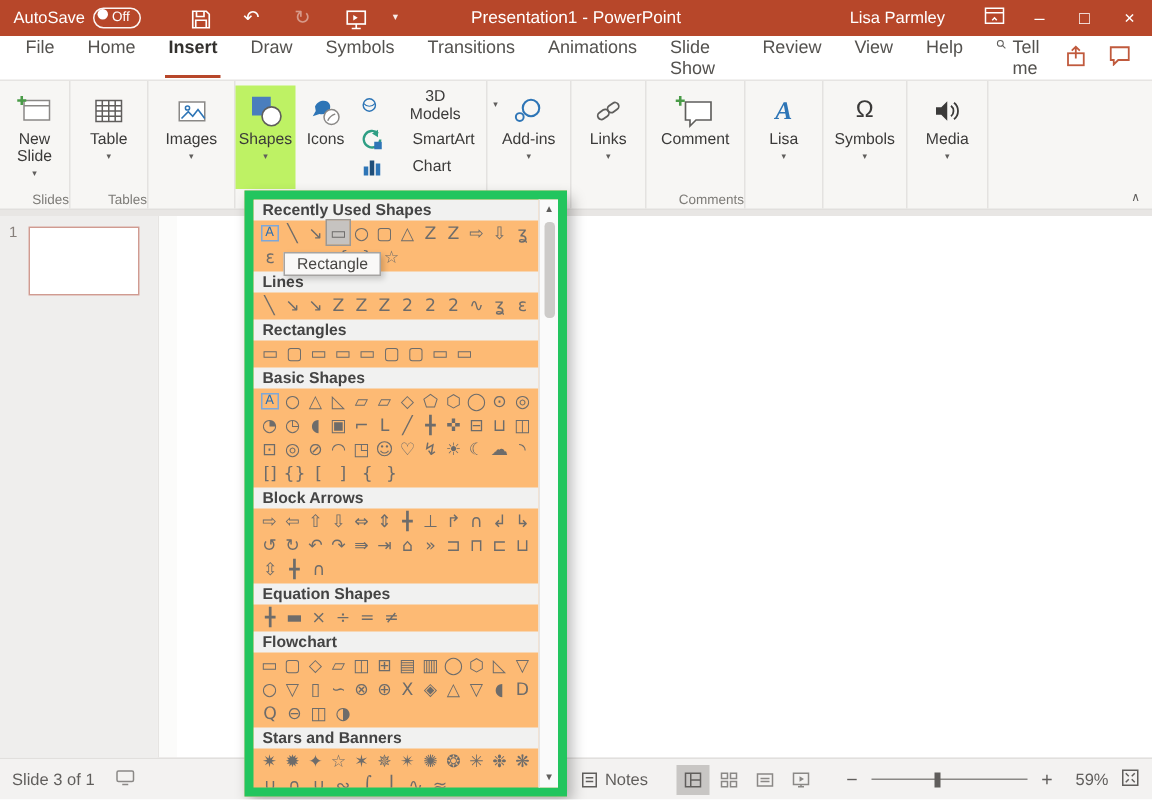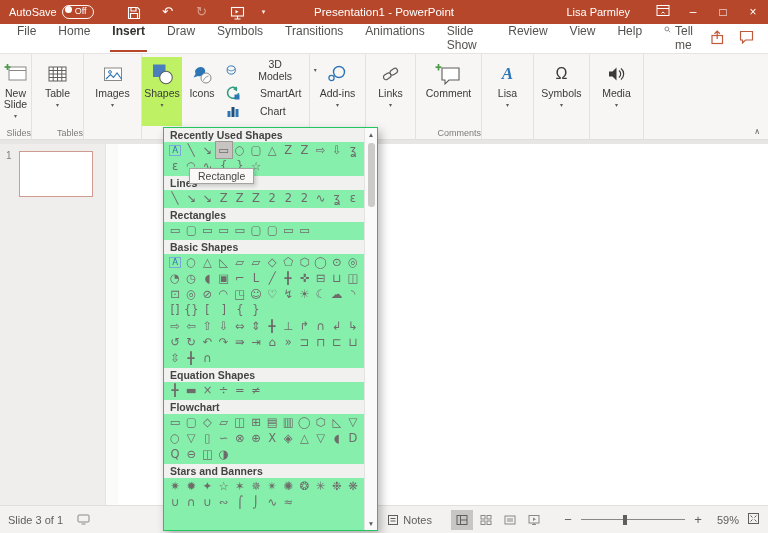--- a/index.html
+++ b/index.html
@@ -64,21 +64,21 @@
   .vbtn { width:22px; height:20px; display:flex; align-items:center; justify-content:center; background:none; border:none; }
   .vbtn.pressed { background:#c8c6c4; }
   .zoomctl { display:flex; align-items:center; gap:6px; margin-left:8px; }
   .zbtn { background:none; border:none; color:#605e5c; font-size:13px; width:14px; }
   .ztrack { position:relative; width:104px; height:12px; }
   .ztrack::before { content:""; position:absolute; left:0; right:0; top:5.5px; height:1px; background:#8a8886; }
   .zthumb { position:absolute; left:42px; top:1px; width:4px; height:10px; background:#605e5c; }
   .zoomval { font-size:11px; min-width:26px; text-align:right; }
 
   
-  .dropdown { position:absolute; left:163px; top:127px; width:215px; bottom:2px; background:#86efac; border:1px solid #22c55e; box-shadow:3px 4px 9px rgba(0,0,0,.28); z-index:40; display:flex; }
+  .dropdown { position:absolute; left:163px; top:127px; width:215px; bottom:2px; background:#fdba74; border:6px solid #22c55e; box-shadow:3px 4px 9px rgba(0,0,0,.28); z-index:40; display:flex; }
   .dd-sections { flex:1; overflow:hidden; padding-bottom:2px; }
   .dd-header { background:#f1f1f0; font-size:10.5px; font-weight:700; color:#444; padding:1px 6px; height:14px; line-height:12px; margin-top:2px; }
   .dd-header:first-child { margin-top:0; }
   .srow { display:flex; align-items:center; height:16px; padding:0 3px; }
   .cell { width:16.2px; height:16px; display:flex; align-items:center; justify-content:center; font-size:11.5px; color:#6e6c6a; font-family:"DejaVu Sans",sans-serif; cursor:default; }
   .cell.selected { background:#c6c3c0; outline:1px solid #9b9895; }
   .cell.accent span { color:#2e6fb0; border:1px solid #7da7d9; font-size:8.5px; line-height:9px; padding:0 2px; }
   .dd-scrollbar { width:13px; background:#fafafa; border-left:1px solid #e6e4e2; display:flex; flex-direction:column; align-items:center; }
   .dd-up,.dd-down { font-size:6.5px; color:#5f5e5c; height:13px; line-height:13px; background:none; border:none; width:100%; }
   .dd-thumb { width:7px; height:64px; background:#cdcbc9; border-radius:3px; margin-top:2px; }
@@ -184,21 +184,21 @@
       <button>
         <svg width="15" height="14" viewBox="0 0 15 14">
             <path d="M1.5 1.5 h12 v8.5 h-7 l-3 3 v-3 h-2 z" fill="none" stroke="#c05a3d" stroke-width="1.2"></path>
           </svg>
       </button>
     </div>
   </div>
 
   <div class="ribbon">
 
-    <div class="rgroup" style="width:32px">
+    <div class="rgroup" style="width:47px">
       <button class="rbtn">
         <span class="ric">
           <svg width="24" height="22" viewBox="0 0 24 22">
               <rect x="5" y="4" width="17" height="13" fill="#fff" stroke="#8a8886"></rect>
               <line x1="5" y1="7.5" x2="22" y2="7.5" stroke="#8a8886"></line>
               <line x1="3.5" y1="1" x2="3.5" y2="7" stroke="#4a9b48" stroke-width="1.7"></line>
               <line x1="0.5" y1="4" x2="6.5" y2="4" stroke="#4a9b48" stroke-width="1.7"></line>
             </svg>
         </span>
         <span class="lbl">New Slide</span>
@@ -699,20 +699,21 @@
           <div class="cell">
             <span>]</span>
           </div>
           <div class="cell">
             <span>{</span>
           </div>
           <div class="cell">
             <span>}</span>
           </div>
         </div>
+        <div class="dd-header">Block Arrows</div>
         <div class="srow">
           <div class="cell">
             <span>⇨</span>
           </div>
           <div class="cell">
             <span>⇦</span>
           </div>
           <div class="cell">
             <span>⇧</span>
           </div>

